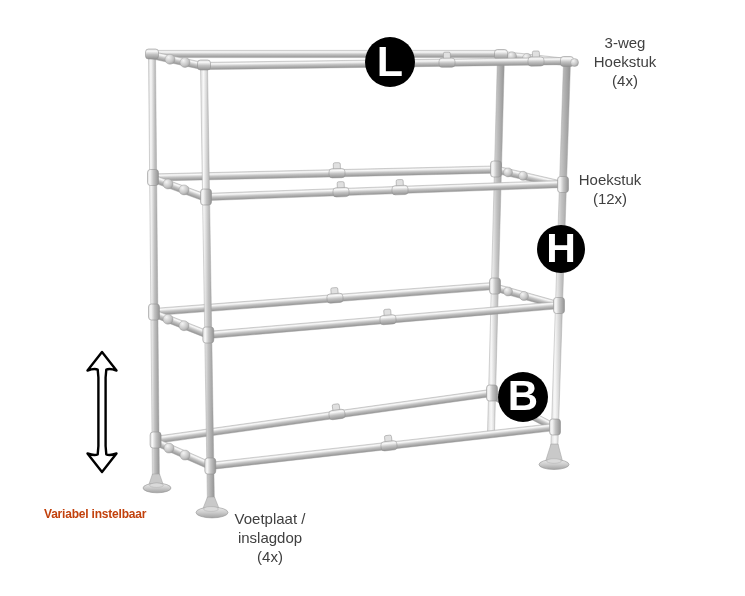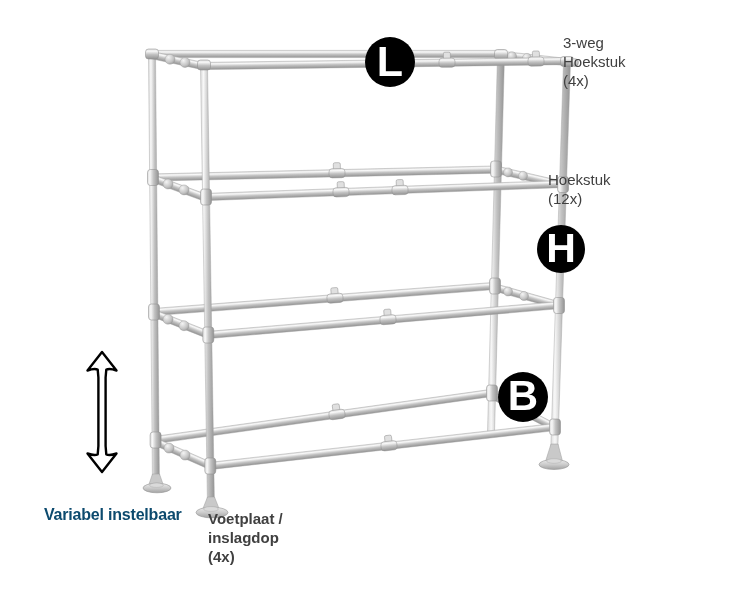--- a/index.html
+++ b/index.html
@@ -18,27 +18,27 @@
   .cap{fill:url(#gH);stroke:#8f8f8f;stroke-width:.55;}
   .nub{fill:url(#gN);stroke:#979797;stroke-width:.4;}
   .tab{fill:#e0e0e0;stroke:#949494;stroke-width:.55;}
   .csl{fill:url(#gH);stroke:#909090;stroke-width:.5;}
   .cone{fill:#c9c9c9;stroke:#9c9c9c;stroke-width:.5;}
   .plate{fill:url(#gP);stroke:#949494;stroke-width:.6;}
   .ptop{fill:#dadada;stroke:#a5a5a5;stroke-width:.4;}
   .arrow{fill:#ffffff;stroke:#000000;stroke-width:2.4;stroke-linejoin:round;}
 
   
-  .lbl{position:absolute;font-size:15px;line-height:19px;color:#404040;text-align:left;}
+  .lbl{position:absolute;font-size:15px;line-height:19px;color:#404040;text-align:center;}
   #lbl-3weg{left:563px;top:33px;width:124px;}
   #lbl-clip{left:274px;top:132px;width:124px;}
   #lbl-hoekstuk12{left:548px;top:170px;width:124px;}
-  #lbl-voetplaat{left:208px;top:509px;width:124px;font-weight:bold;}
+  #lbl-voetplaat{left:208px;top:509px;width:124px;}
   #lbl-variabel{left:44px;top:505px;width:170px;text-align:left;
-                font-size:16px;font-weight:bold;color:#0c4a6e;letter-spacing:-0.2px;}
+                font-size:12px;font-weight:bold;color:#c2410c;letter-spacing:-0.2px;}
 
   
   .badge{position:absolute;border-radius:50%;background:#000000;color:#ffffff;
          display:flex;align-items:center;justify-content:center;
          font-weight:bold;line-height:1;padding-bottom:2px;box-sizing:border-box;}
   #badge-l{left:365px;top:37px;width:50px;height:50px;font-size:43px;}
   #badge-h{left:537px;top:225px;width:48px;height:48px;font-size:41px;}
   #badge-b{left:498px;top:372px;width:50px;height:50px;font-size:42px;}
 </style>
 </head>

